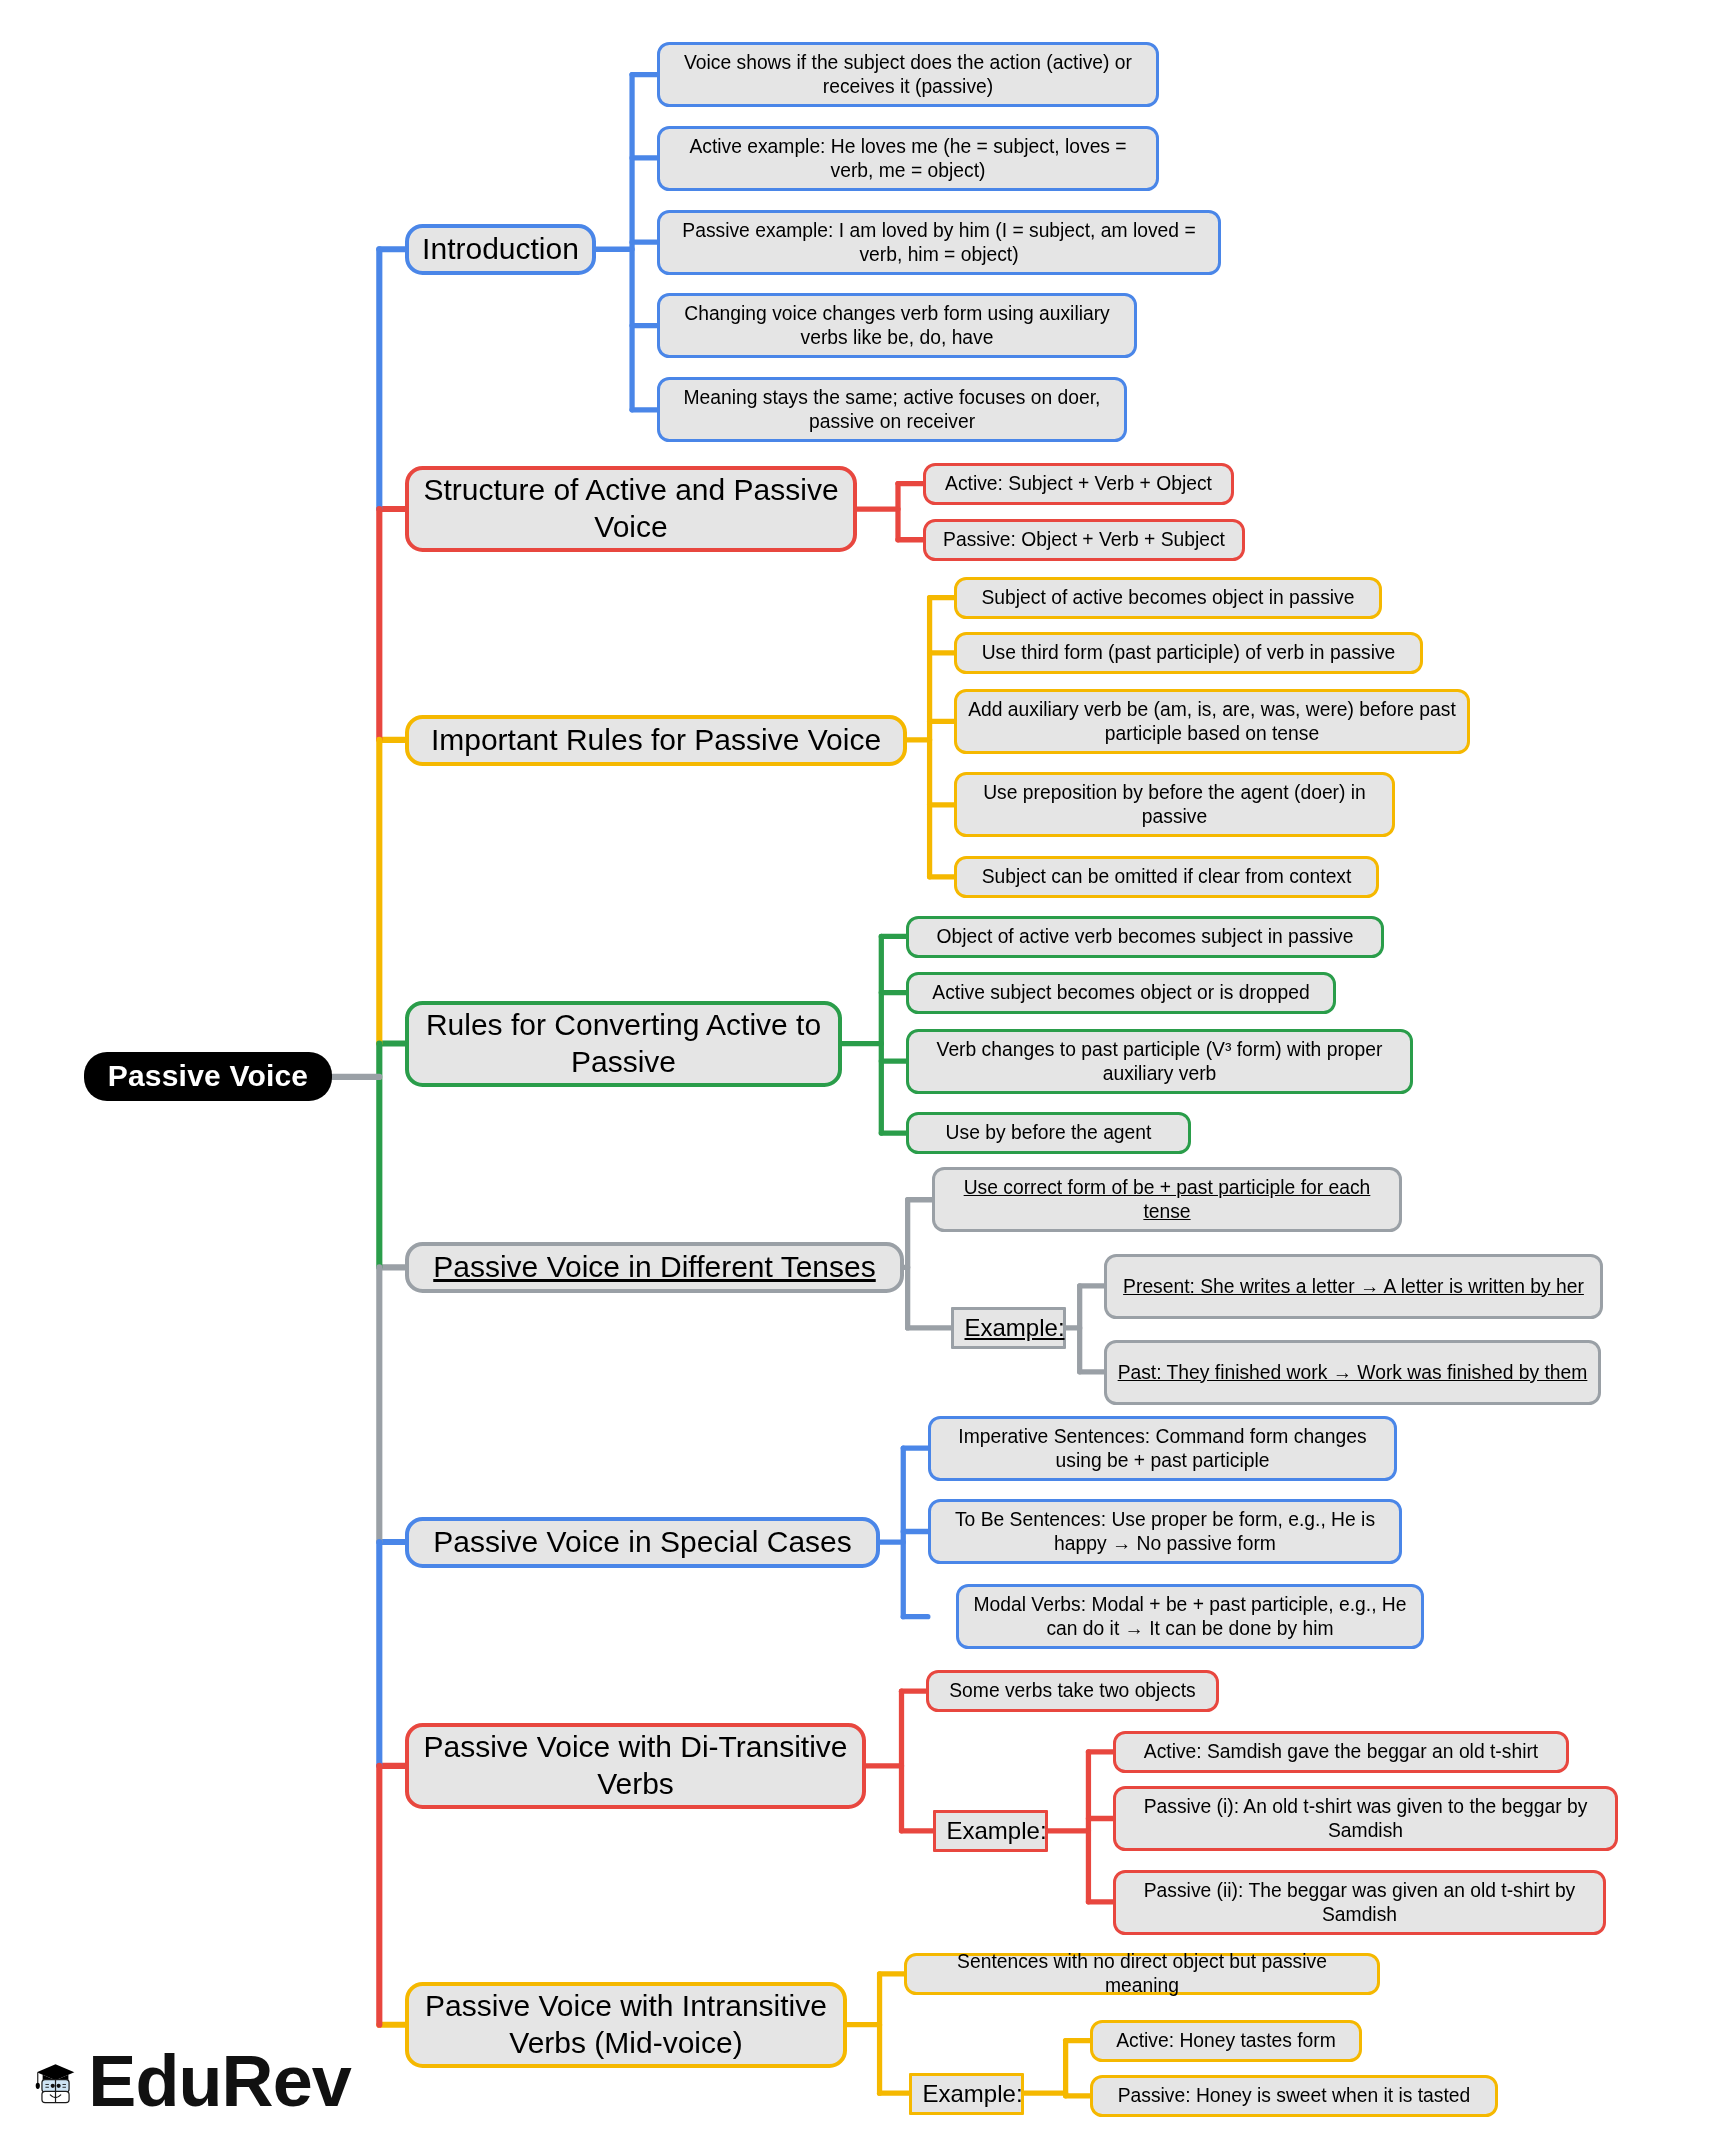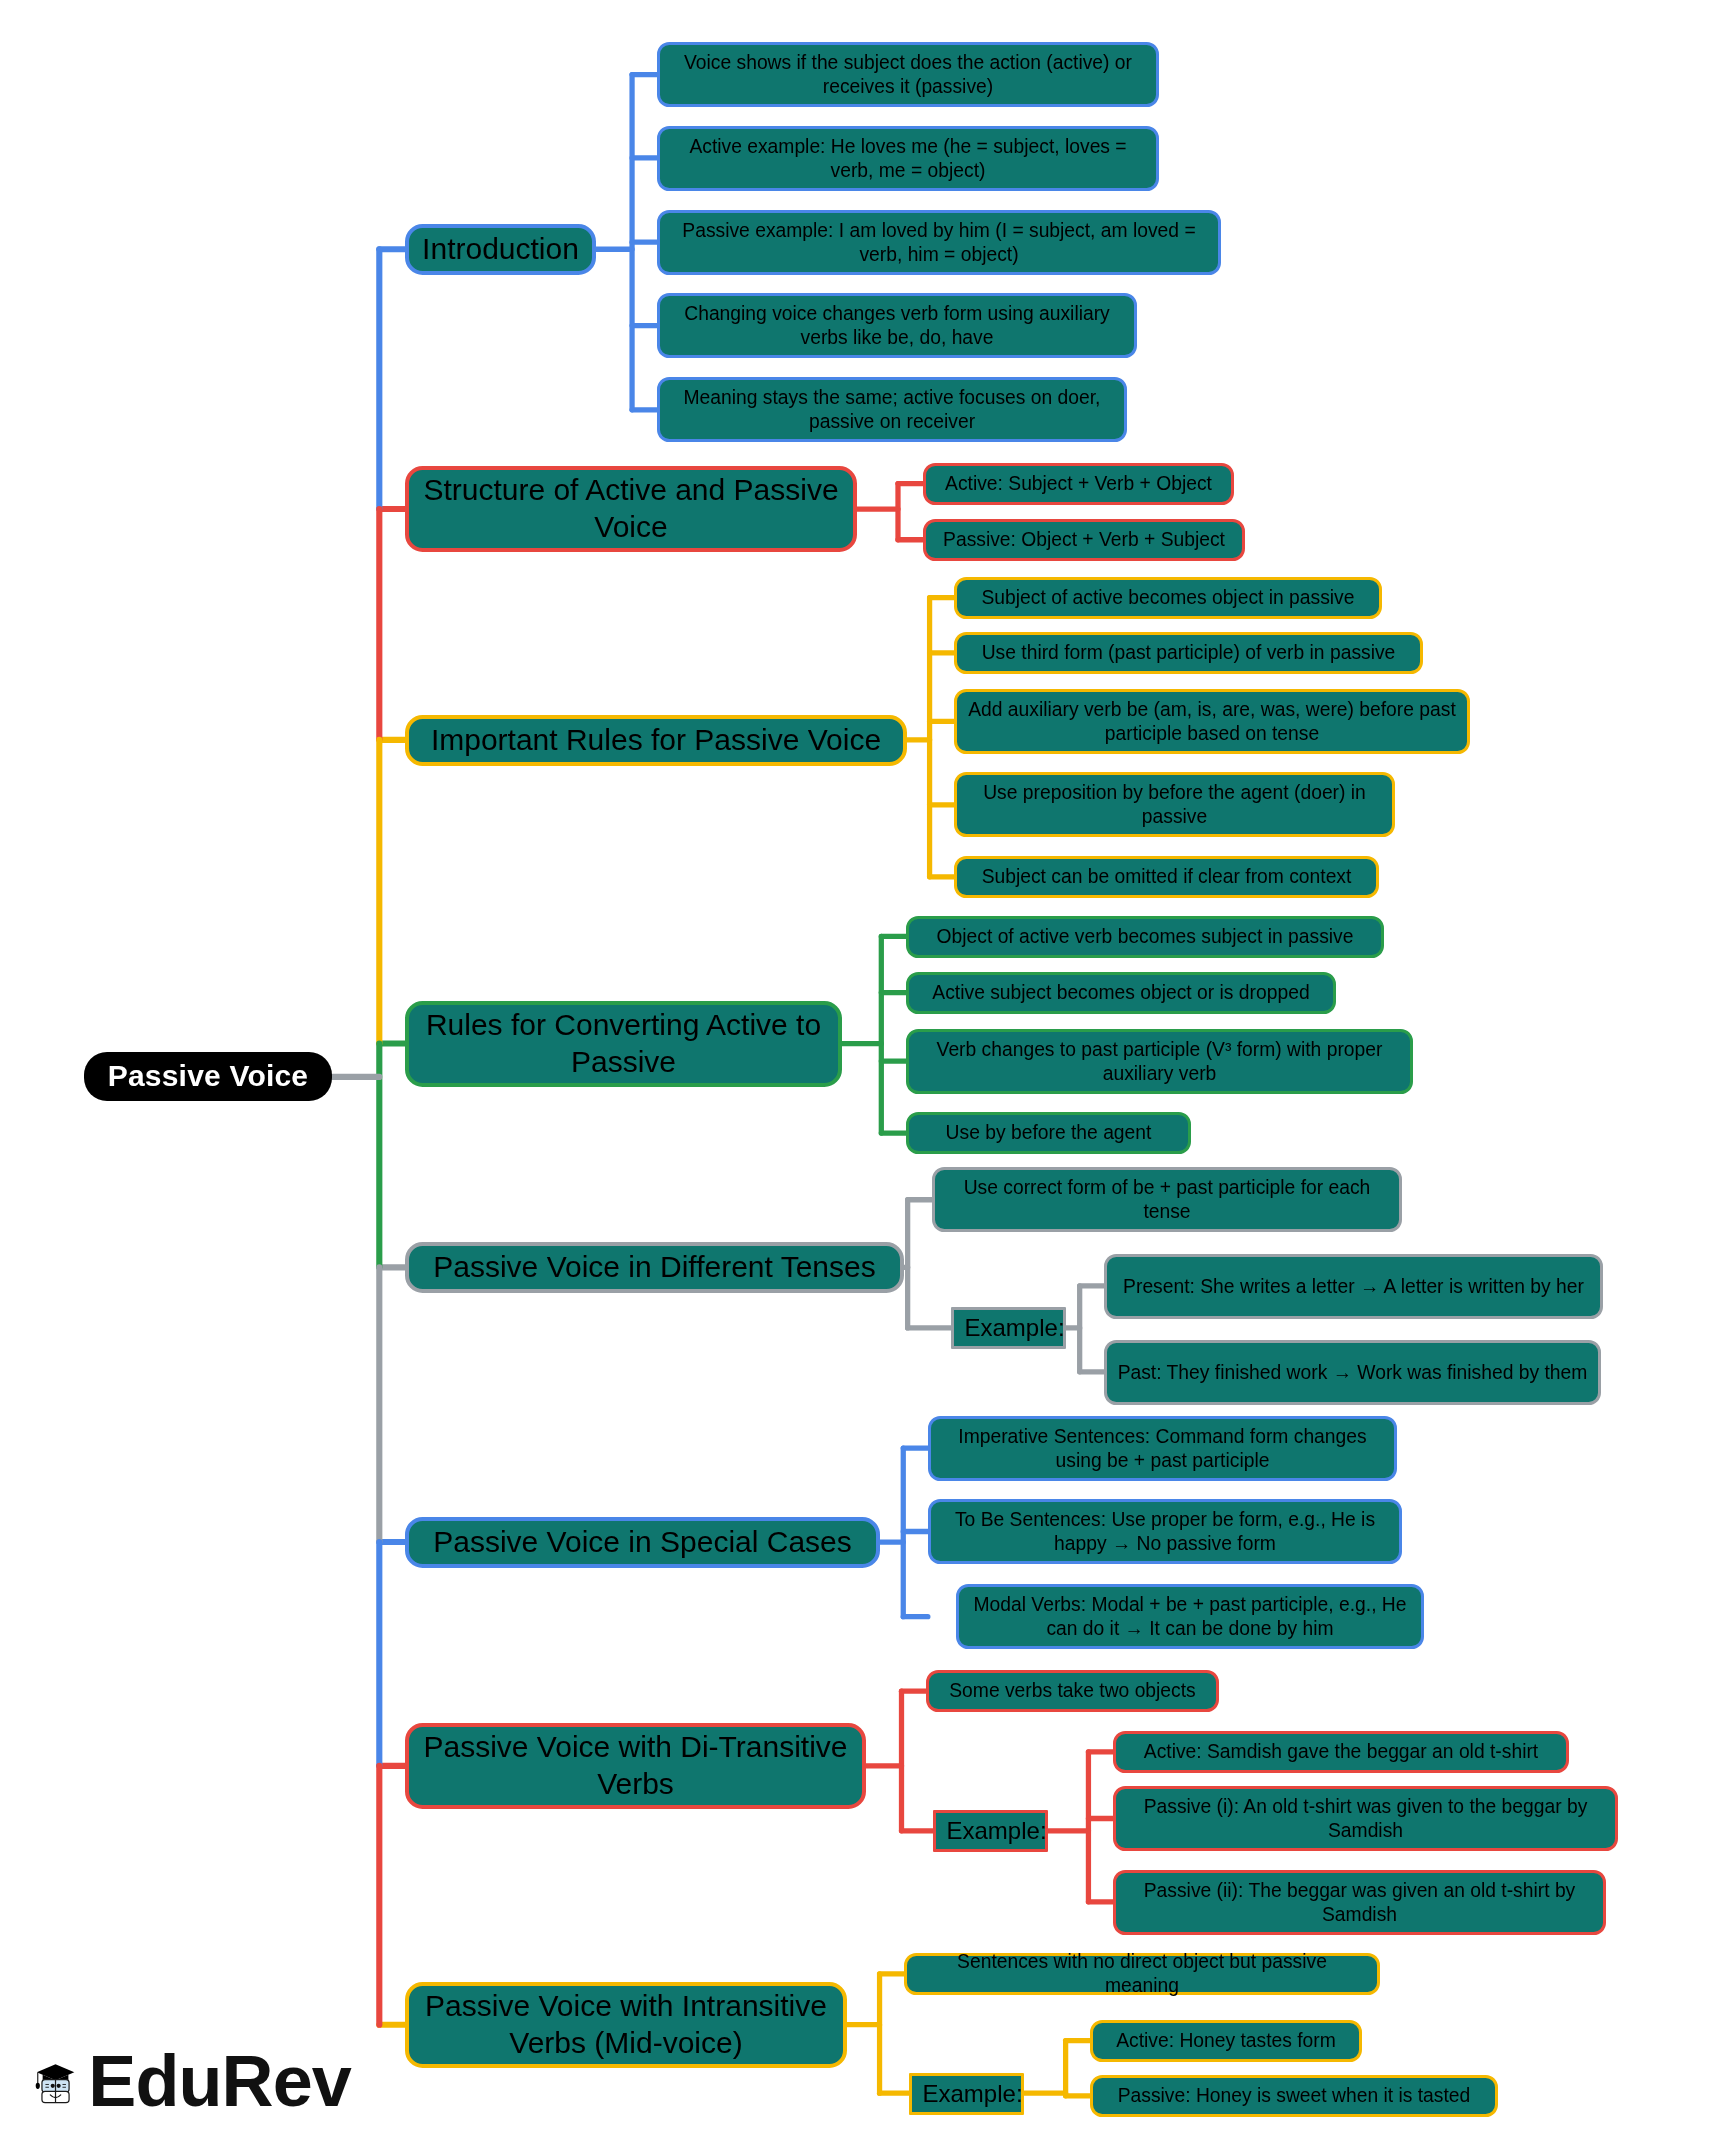--- a/index.html
+++ b/index.html
@@ -2,40 +2,40 @@
 <html style="font-size:14px"><head>
 <meta charset="utf-8">
 <style>
   html,body{margin:0;padding:0;background:#ffffff;}
   body{width:1717px;height:2152px;position:relative;overflow:hidden;
        font-family:"Liberation Sans","DejaVu Sans",sans-serif;color:#000;}
   #stage{position:absolute;left:0;top:0;width:1717px;height:2152px;}
   svg#links{position:absolute;left:0;top:0;width:1717px;height:2152px;pointer-events:none;}
 
   .node{position:absolute;box-sizing:border-box;display:flex;align-items:center;
-        justify-content:center;text-align:center;background:#0f766e;border-style:solid;
+        justify-content:center;text-align:center;background:#e5e5e5;border-style:solid;
         border-width:4.4px;border-radius:14px;padding:3.5px 10.5px;line-height:1.22;}
   .node .t{display:block;width:100%;}
 
   
   .root{background:#000;border:none;border-radius:23px;color:#fff;font-weight:bold;
         font-size:30px;letter-spacing:0.2px;}
 
   
   .topic{font-size:30px;border-radius:17.6px;}
   
   .leaf{font-size:19.3px;border-radius:12.3px;border-width:3.5px;}
   
   .mini{font-size:24px;border-radius:1px;border-width:3.5px;}
 
   .c-blue{border-color:#4a86e8;}
   .c-red{border-color:#e8473f;}
   .c-yellow{border-color:#f5b800;}
   .c-green{border-color:#2a9d4a;}
-  .c-gray{border-color:#9aa0a6;}
+  .c-gray{border-color:#9aa0a6;text-decoration:underline;}
 
   
   #logo{position:absolute;left:35px;top:2028px;width:316px;height:105px;
         display:flex;align-items:center;gap:12.3px;}
   #logo .wordmark{font-size:72px;font-weight:bold;letter-spacing:-0.9px;color:#111;
         font-family:"Liberation Sans","DejaVu Sans",sans-serif;}
 </style>
 </head>
 <body>
 

